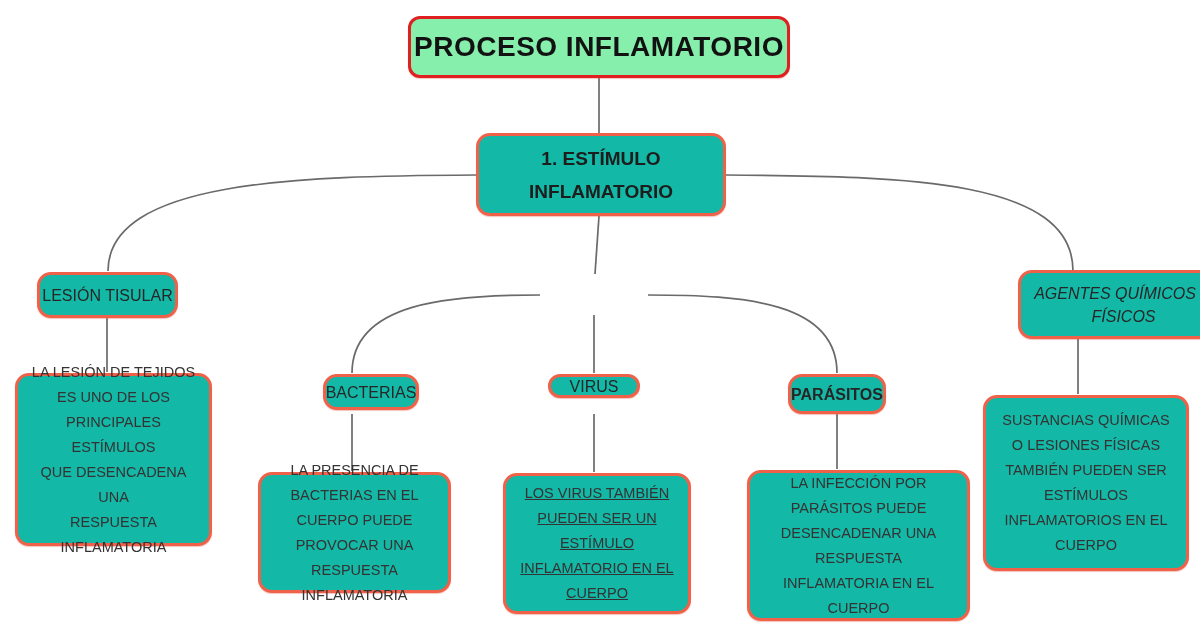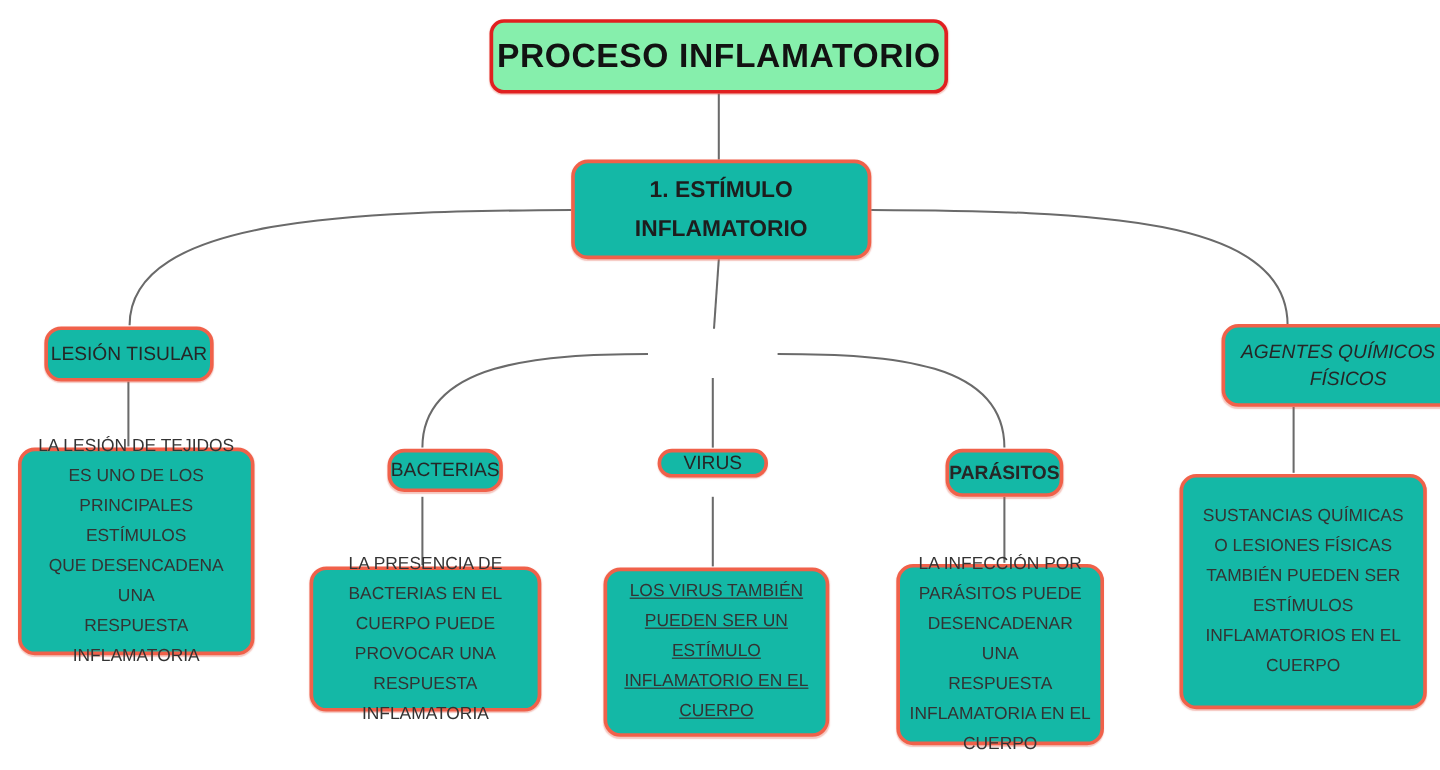--- a/index.html
+++ b/index.html
@@ -79,27 +79,27 @@
 PROVOCAR UNA
 RESPUESTA
 INFLAMATORIA</div>
 
   <div class="node node-desc" style="left:503px;top:473px;width:188px;height:141px;text-decoration:underline;">LOS VIRUS TAMBIÉN
 PUEDEN SER UN
 ESTÍMULO
 INFLAMATORIO EN EL
 CUERPO</div>
 
-  <div class="node node-desc" style="left:747px;top:470px;width:173px;height:151px;">LA INFECCIÓN POR
+  <div class="node node-desc" style="left:747px;top:470px;width:223px;height:151px;">LA INFECCIÓN POR
 PARÁSITOS PUEDE
 DESENCADENAR UNA
 RESPUESTA
 INFLAMATORIA EN EL
 CUERPO</div>
 
-  <div class="node node-desc" style="left:983px;top:395px;width:206px;height:196px;">SUSTANCIAS QUÍMICAS
+  <div class="node node-desc" style="left:983px;top:395px;width:206px;height:176px;">SUSTANCIAS QUÍMICAS
 O LESIONES FÍSICAS
 TAMBIÉN PUEDEN SER
 ESTÍMULOS
 INFLAMATORIOS EN EL
 CUERPO</div>
 
 </div>
 
 </body></html>

